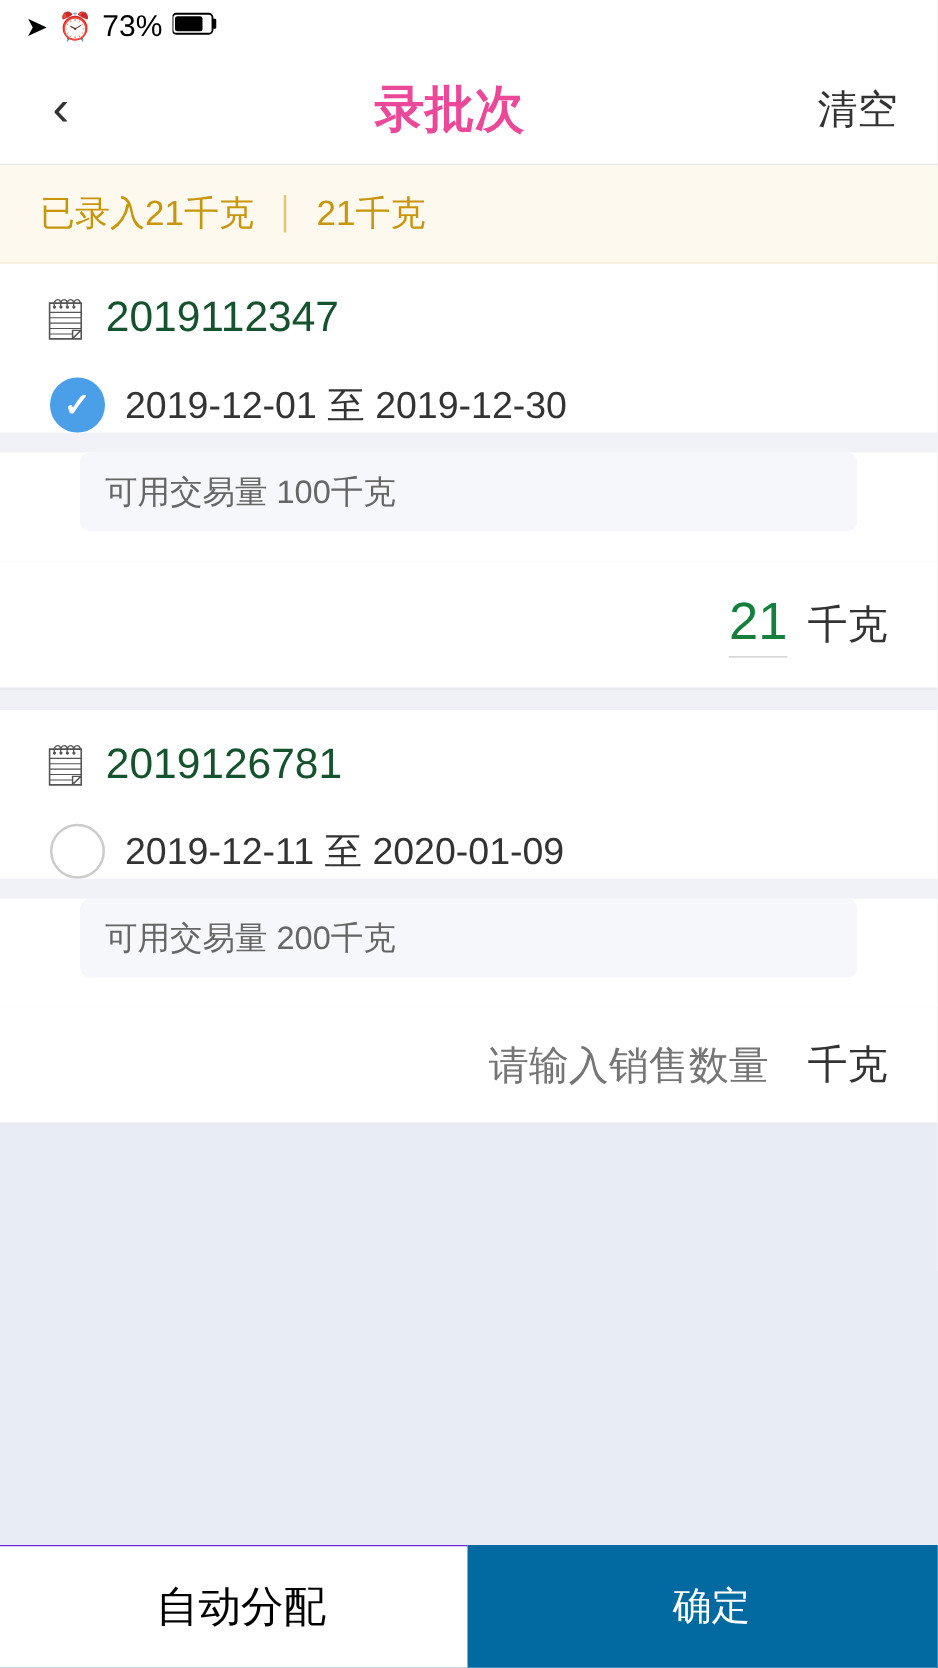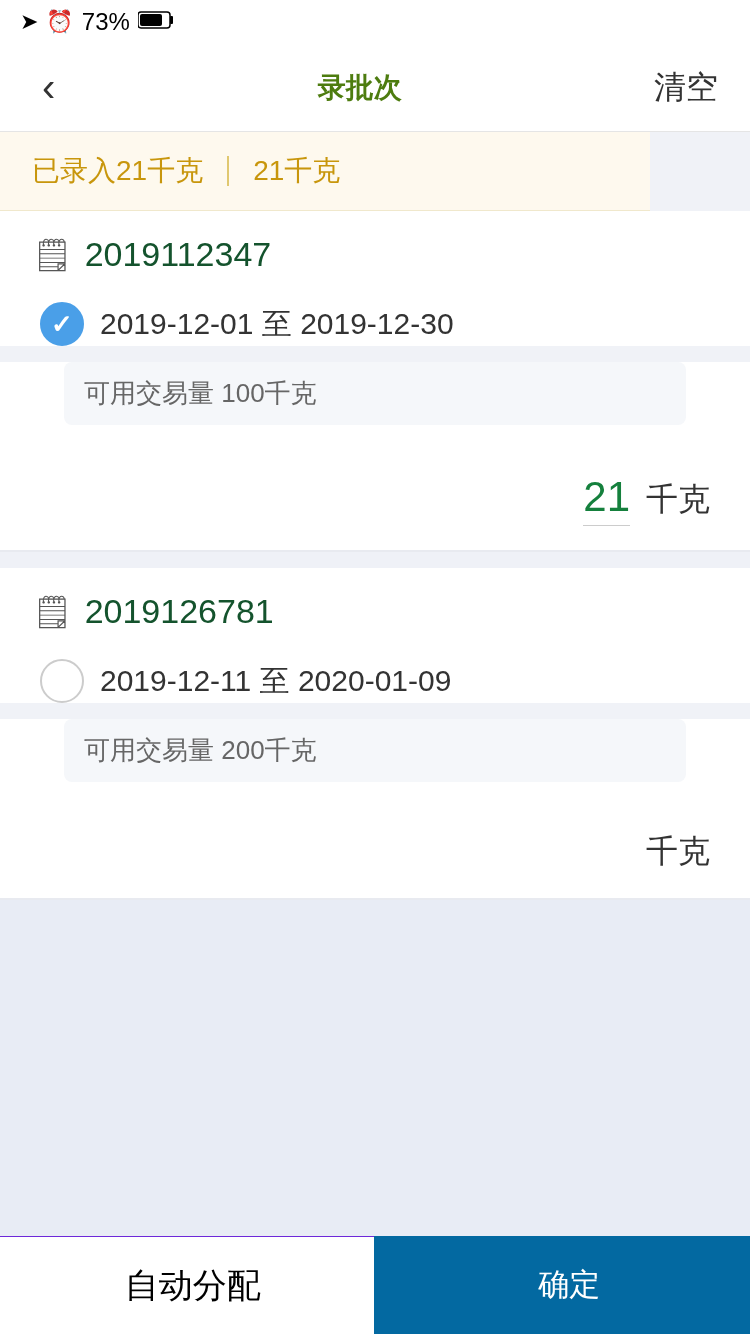--- a/index.html
+++ b/index.html
@@ -58,33 +58,33 @@
       padding: 0 32px;
       border-bottom: 1px solid #e5e5e5;
     }
     .nav-back {
       font-size: 40px;
       color: #333;
       cursor: pointer;
       padding: 10px;
     }
     .nav-title {
-      font-size: 28px;
+      font-size: 40px;
       font-weight: 600;
-      color: #4d7c0f;
+      color: #ec4899;
     }
     .nav-clear {
       font-size: 32px;
       color: #333;
       cursor: pointer;
     }
 
     
     .info-banner {
-      width: 650px;
+      width: 750px;
       background: #fef9ee;
       padding: 20px 32px;
       display: flex;
       align-items: center;
       gap: 24px;
       border-bottom: 1px solid #f0e8cc;
     }
     .info-item {
       font-size: 28px;
       color: #c8960c;
@@ -320,20 +320,21 @@
   <div class="batch-date-row">
     <div class="radio-circle"></div>
     <span class="batch-date">2019-12-11 至 2020-01-09</span>
   </div>
 </div>
 <div class="batch-available-wrap">
   <div class="batch-available">可用交易量 200千克</div>
 </div>
 
 <div class="input-row">
+  <input class="input-placeholder" type="number" placeholder="请输入销售数量" style="">
   <span class="input-unit">千克</span>
 </div>
 
 <div class="empty-area"></div>
 
 <div class="bottom-bar">
   <button class="bottom-btn-auto">自动分配</button>
   <button class="bottom-btn-confirm">确定</button>
 </div>
 

